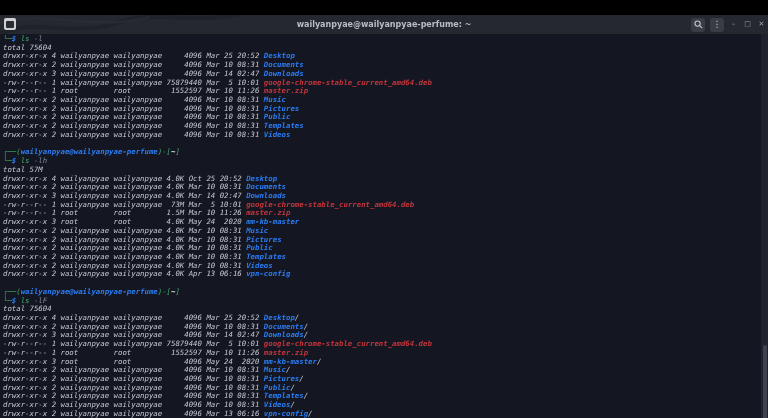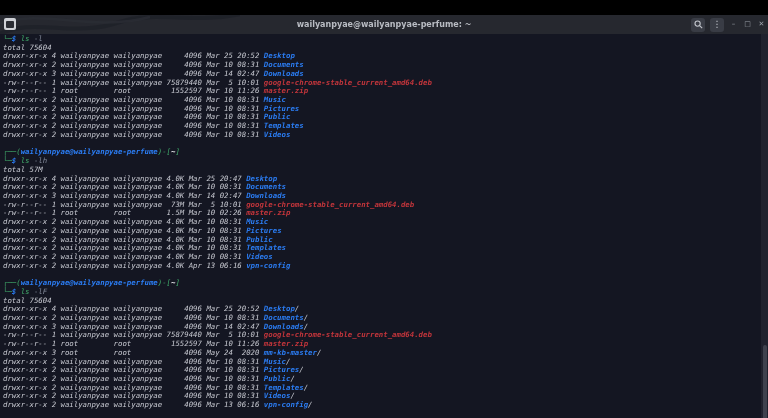--- a/index.html
+++ b/index.html
@@ -94,25 +94,26 @@
       <div class="term-line"><span style="color: rgb(200, 202, 210);">-rw-r--r-- 1 root        root         1552597 Mar 10 11:26 </span><span style="color: rgb(194, 53, 59); font-weight: bold;">master.zip</span></div>
       <div class="term-line"><span style="color: rgb(200, 202, 210);">drwxr-xr-x 2 wailyanpyae wailyanpyae     4096 Mar 10 08:31 </span><span style="color: rgb(43, 124, 242); font-weight: bold;">Music</span></div>
       <div class="term-line"><span style="color: rgb(200, 202, 210);">drwxr-xr-x 2 wailyanpyae wailyanpyae     4096 Mar 10 08:31 </span><span style="color: rgb(43, 124, 242); font-weight: bold;">Pictures</span></div>
       <div class="term-line"><span style="color: rgb(200, 202, 210);">drwxr-xr-x 2 wailyanpyae wailyanpyae     4096 Mar 10 08:31 </span><span style="color: rgb(43, 124, 242); font-weight: bold;">Public</span></div>
       <div class="term-line"><span style="color: rgb(200, 202, 210);">drwxr-xr-x 2 wailyanpyae wailyanpyae     4096 Mar 10 08:31 </span><span style="color: rgb(43, 124, 242); font-weight: bold;">Templates</span></div>
       <div class="term-line"><span style="color: rgb(200, 202, 210);">drwxr-xr-x 2 wailyanpyae wailyanpyae     4096 Mar 10 08:31 </span><span style="color: rgb(43, 124, 242); font-weight: bold;">Videos</span></div>
       <div class="term-line"></div>
       <div class="term-line"><span style="color: rgb(65, 173, 108);">┌──(</span><span style="color: rgb(43, 124, 242); font-weight: bold;">wailyanpyae@wailyanpyae-perfume</span><span style="color: rgb(65, 173, 108);">)-[</span><span style="color: rgb(233, 233, 238); font-weight: bold;">~</span><span style="color: rgb(65, 173, 108);">]</span></div>
       <div class="term-line"><span style="color: rgb(65, 173, 108);">└─</span><span style="color: rgb(43, 124, 242); font-weight: bold;">$</span><span style="color: rgb(200, 202, 210);"> </span><span style="color: rgb(65, 173, 108);">ls</span><span style="color: rgb(132, 139, 155);"> -lh</span></div>
       <div class="term-line"><span style="color: rgb(200, 202, 210);">total 57M</span></div>
-      <div class="term-line"><span style="color: rgb(200, 202, 210);">drwxr-xr-x 4 wailyanpyae wailyanpyae 4.0K Mar 25 20:47 </span><span style="color: rgb(43, 124, 242); font-weight: bold;">Desktop</span></div>
+      <div class="term-line"><span style="color: rgb(200, 202, 210);">drwxr-xr-x 4 wailyanpyae wailyanpyae 4.0K Oct 25 20:52 </span><span style="color: rgb(43, 124, 242); font-weight: bold;">Desktop</span></div>
       <div class="term-line"><span style="color: rgb(200, 202, 210);">drwxr-xr-x 2 wailyanpyae wailyanpyae 4.0K Mar 10 08:31 </span><span style="color: rgb(43, 124, 242); font-weight: bold;">Documents</span></div>
       <div class="term-line"><span style="color: rgb(200, 202, 210);">drwxr-xr-x 3 wailyanpyae wailyanpyae 4.0K Mar 14 02:47 </span><span style="color: rgb(43, 124, 242); font-weight: bold;">Downloads</span></div>
       <div class="term-line"><span style="color: rgb(200, 202, 210);">-rw-r--r-- 1 wailyanpyae wailyanpyae  73M Mar  5 10:01 </span><span style="color: rgb(194, 53, 59); font-weight: bold;">google-chrome-stable_current_amd64.deb</span></div>
-      <div class="term-line"><span style="color: rgb(200, 202, 210);">-rw-r--r-- 1 root        root        1.5M Mar 10 02:26 </span><span style="color: rgb(194, 53, 59); font-weight: bold;">master.zip</span></div>
+      <div class="term-line"><span style="color: rgb(200, 202, 210);">-rw-r--r-- 1 root        root        1.5M Mar 10 11:26 </span><span style="color: rgb(194, 53, 59); font-weight: bold;">master.zip</span></div>
+      <div class="term-line"><span style="color: rgb(200, 202, 210);">drwxr-xr-x 3 root        root        4.0K May 24  2020 </span><span style="color: rgb(43, 124, 242); font-weight: bold;">mm-kb-master</span></div>
       <div class="term-line"><span style="color: rgb(200, 202, 210);">drwxr-xr-x 2 wailyanpyae wailyanpyae 4.0K Mar 10 08:31 </span><span style="color: rgb(43, 124, 242); font-weight: bold;">Music</span></div>
       <div class="term-line"><span style="color: rgb(200, 202, 210);">drwxr-xr-x 2 wailyanpyae wailyanpyae 4.0K Mar 10 08:31 </span><span style="color: rgb(43, 124, 242); font-weight: bold;">Pictures</span></div>
       <div class="term-line"><span style="color: rgb(200, 202, 210);">drwxr-xr-x 2 wailyanpyae wailyanpyae 4.0K Mar 10 08:31 </span><span style="color: rgb(43, 124, 242); font-weight: bold;">Public</span></div>
       <div class="term-line"><span style="color: rgb(200, 202, 210);">drwxr-xr-x 2 wailyanpyae wailyanpyae 4.0K Mar 10 08:31 </span><span style="color: rgb(43, 124, 242); font-weight: bold;">Templates</span></div>
       <div class="term-line"><span style="color: rgb(200, 202, 210);">drwxr-xr-x 2 wailyanpyae wailyanpyae 4.0K Mar 10 08:31 </span><span style="color: rgb(43, 124, 242); font-weight: bold;">Videos</span></div>
       <div class="term-line"><span style="color: rgb(200, 202, 210);">drwxr-xr-x 2 wailyanpyae wailyanpyae 4.0K Apr 13 06:16 </span><span style="color: rgb(43, 124, 242); font-weight: bold;">vpn-config</span></div>
       <div class="term-line"></div>
       <div class="term-line"><span style="color: rgb(65, 173, 108);">┌──(</span><span style="color: rgb(43, 124, 242); font-weight: bold;">wailyanpyae@wailyanpyae-perfume</span><span style="color: rgb(65, 173, 108);">)-[</span><span style="color: rgb(233, 233, 238); font-weight: bold;">~</span><span style="color: rgb(65, 173, 108);">]</span></div>
       <div class="term-line"><span style="color: rgb(65, 173, 108);">└─</span><span style="color: rgb(43, 124, 242); font-weight: bold;">$</span><span style="color: rgb(200, 202, 210);"> </span><span style="color: rgb(65, 173, 108);">ls</span><span style="color: rgb(132, 139, 155);"> -lF</span></div>
       <div class="term-line"><span style="color: rgb(200, 202, 210);">total 75604</span></div>

